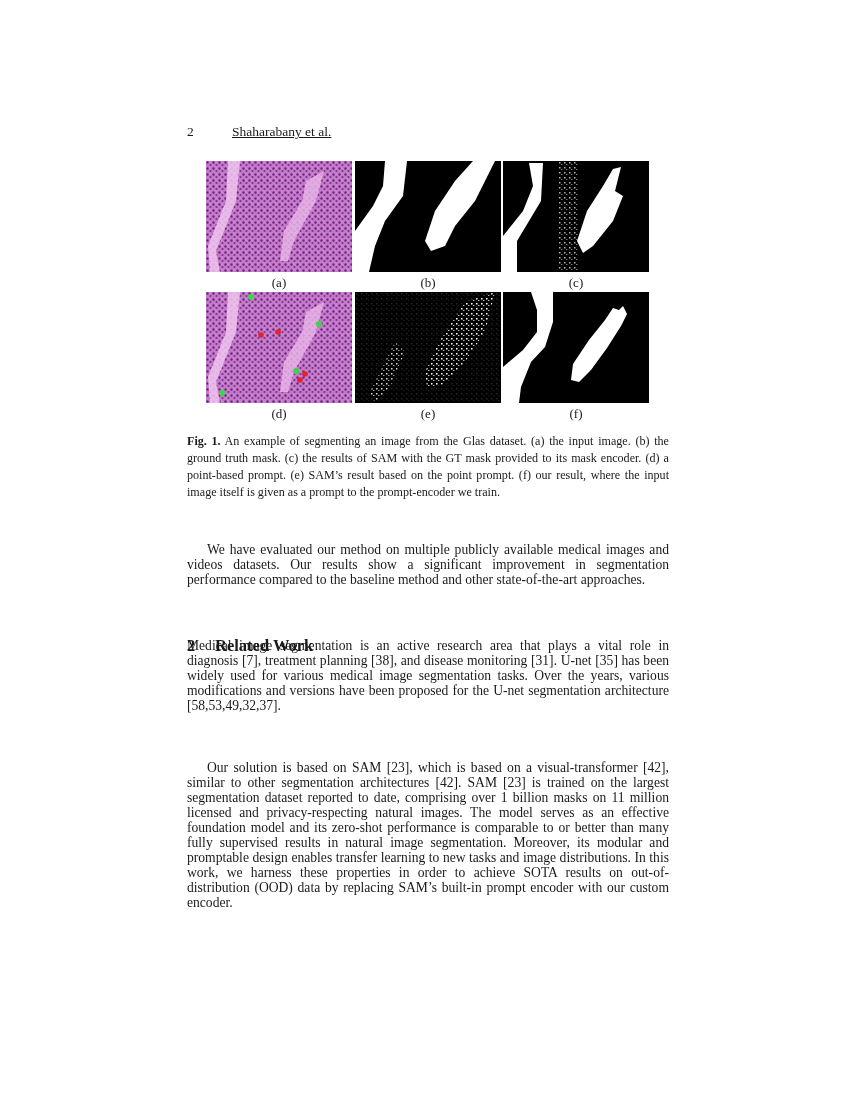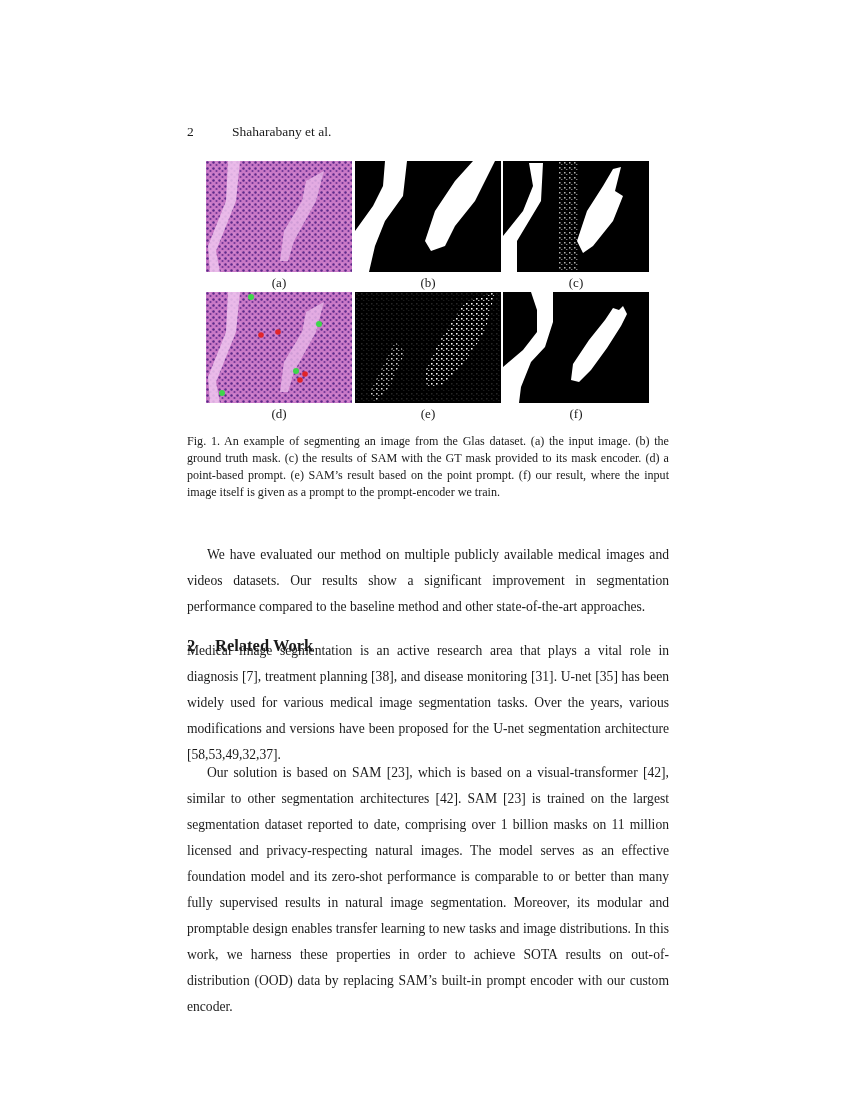--- a/index.html
+++ b/index.html
@@ -1,31 +1,31 @@
 <!DOCTYPE html>
 <html><head>
 <meta charset="utf-8">
 <style>
   html, body { margin: 0; padding: 0; background: #ffffff; }
   body { width: 850px; height: 1100px; position: relative; overflow: hidden;
          font-family: "Liberation Serif", "DejaVu Serif", serif; color: #1a1a1a; }
   .running-head { position: absolute; top: 124px; left: 187px; font-size: 13.5px; }
   .running-head .pgnum { position: absolute; left: 0; top: 0; }
-  .running-head .authors { position: absolute; left: 45px; top: 0; white-space: nowrap; }
+  .running-head .authors { position: absolute; left: 45px; top: 0; white-space: nowrap; text-decoration: underline; }
 
   .panel { position: absolute; width: 146px; height: 111px; overflow: hidden; }
   .panel svg { display: block; width: 100%; height: 100%; }
   .sublabel { position: absolute; width: 146px; text-align: center; font-size: 13px; }
 
   .caption { position: absolute; left: 187px; top: 433px; width: 482px;
              font-size: 12.1px; line-height: 17px; text-align: justify; }
-  .caption b { font-weight: normal; }
+  .caption b { font-weight: bold; }
 
   .para { position: absolute; left: 187px; width: 482px; font-size: 13.6px;
-          line-height: 26px; text-align: justify; }
+          line-height: 15px; text-align: justify; }
   .indent { text-indent: 20px; }
   .section-head { position: absolute; left: 187px; top: 636px; font-size: 16.5px; font-weight: bold; }
   .section-head .num { display: inline-block; width: 28px; }
 </style>
 </head>
 <body>
 
 <div class="running-head">
   <span class="pgnum">2</span>
   <span class="authors">Shaharabany et al.</span>

